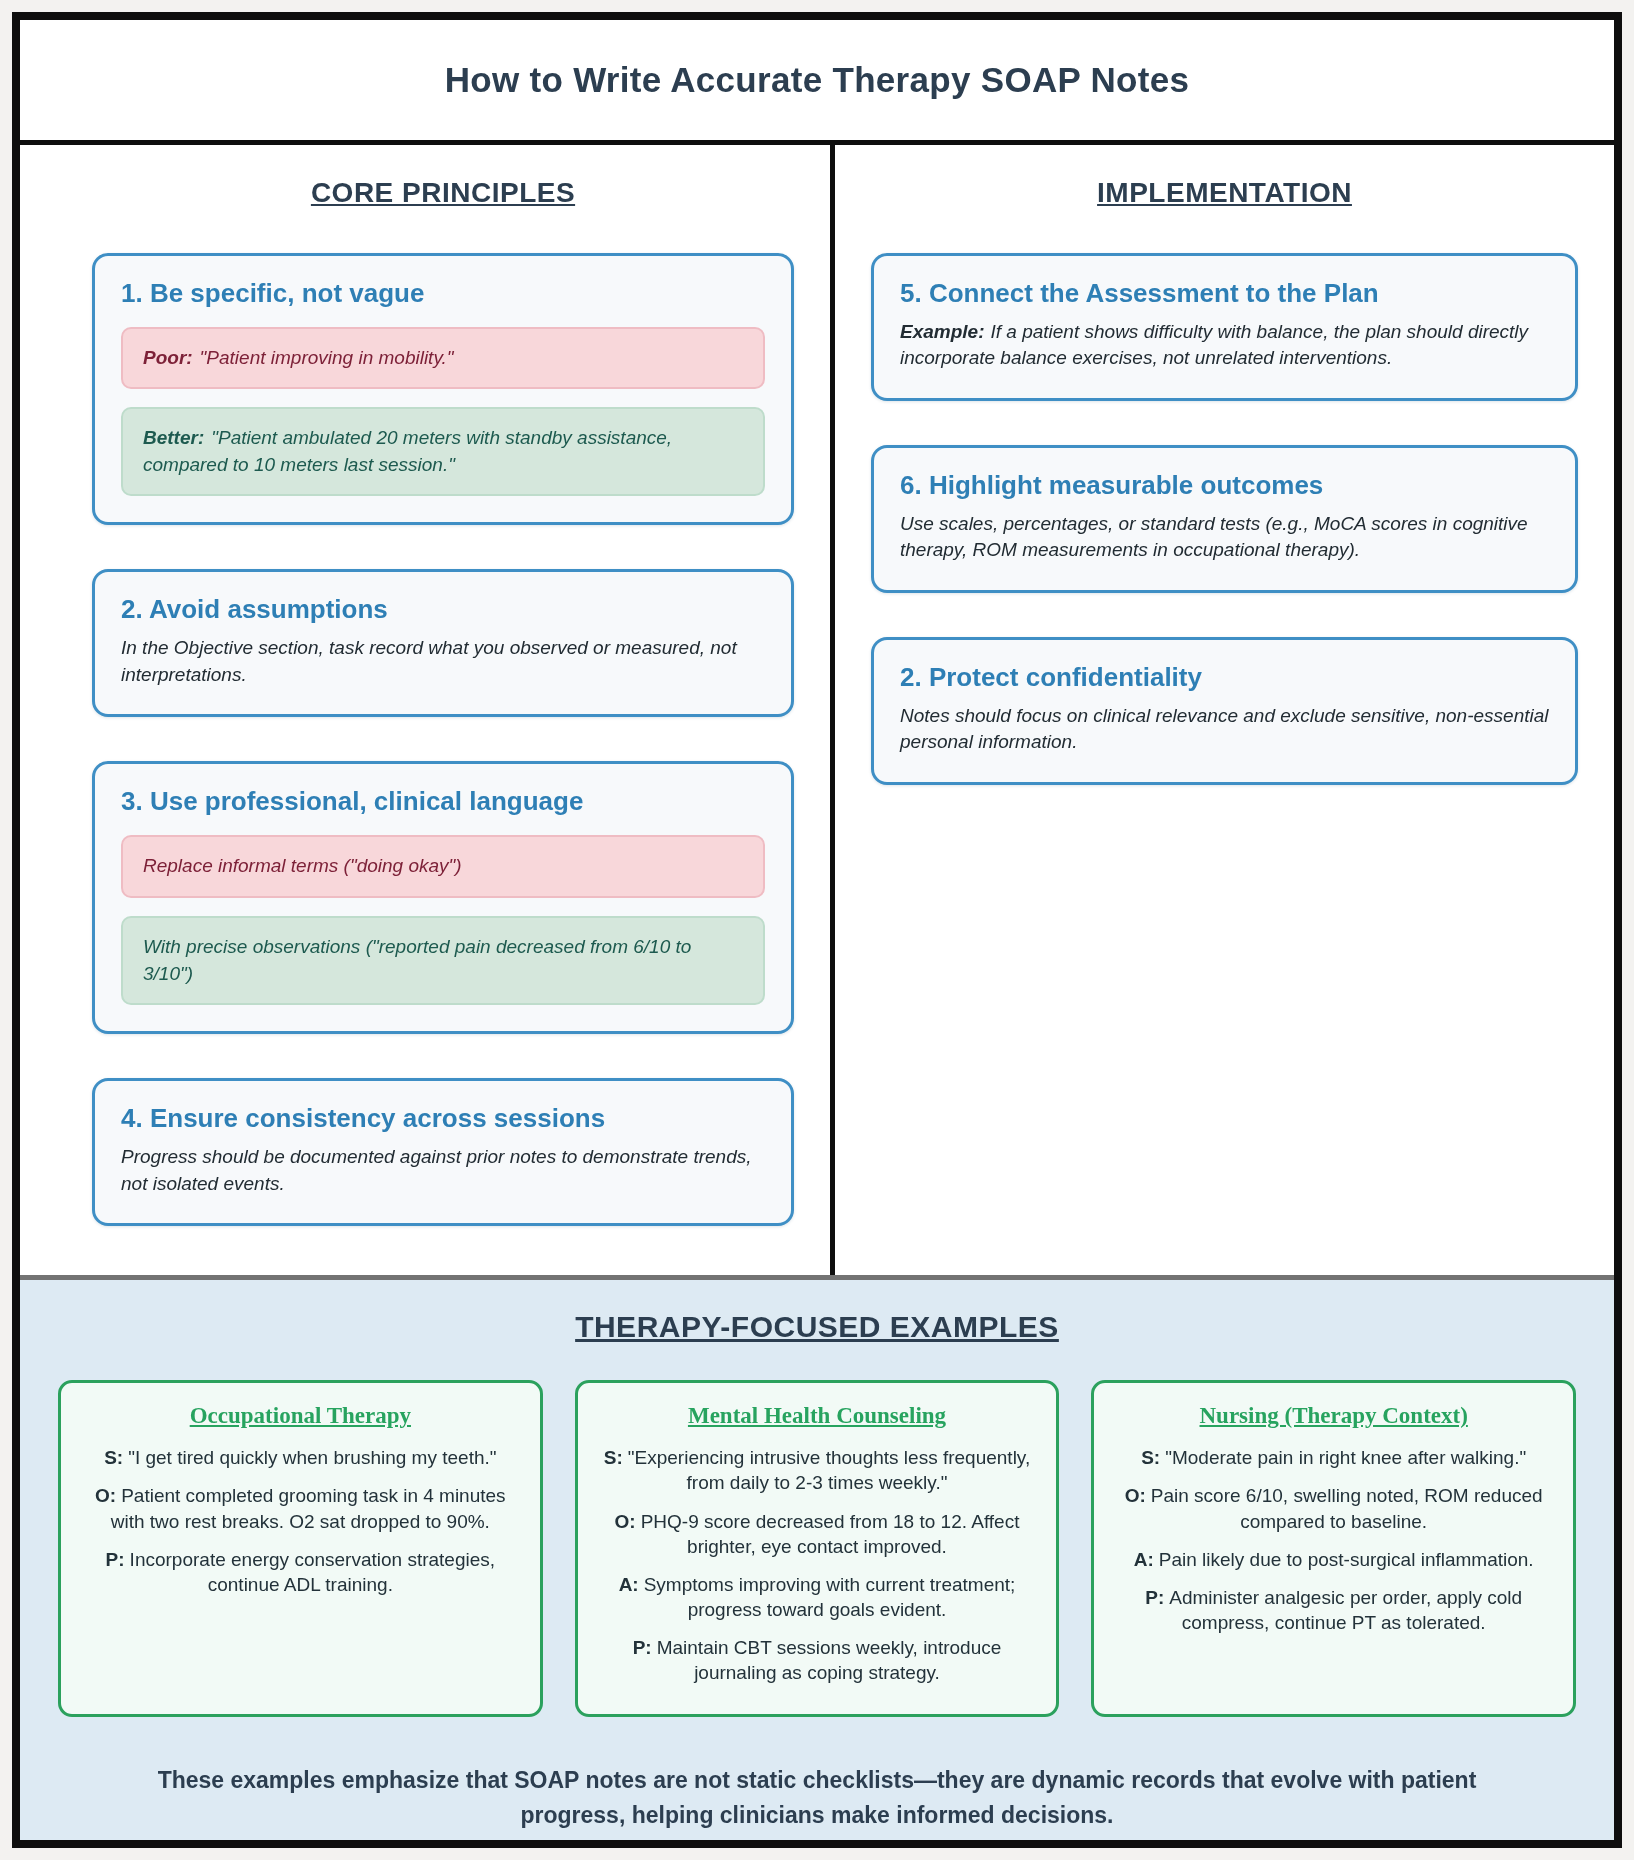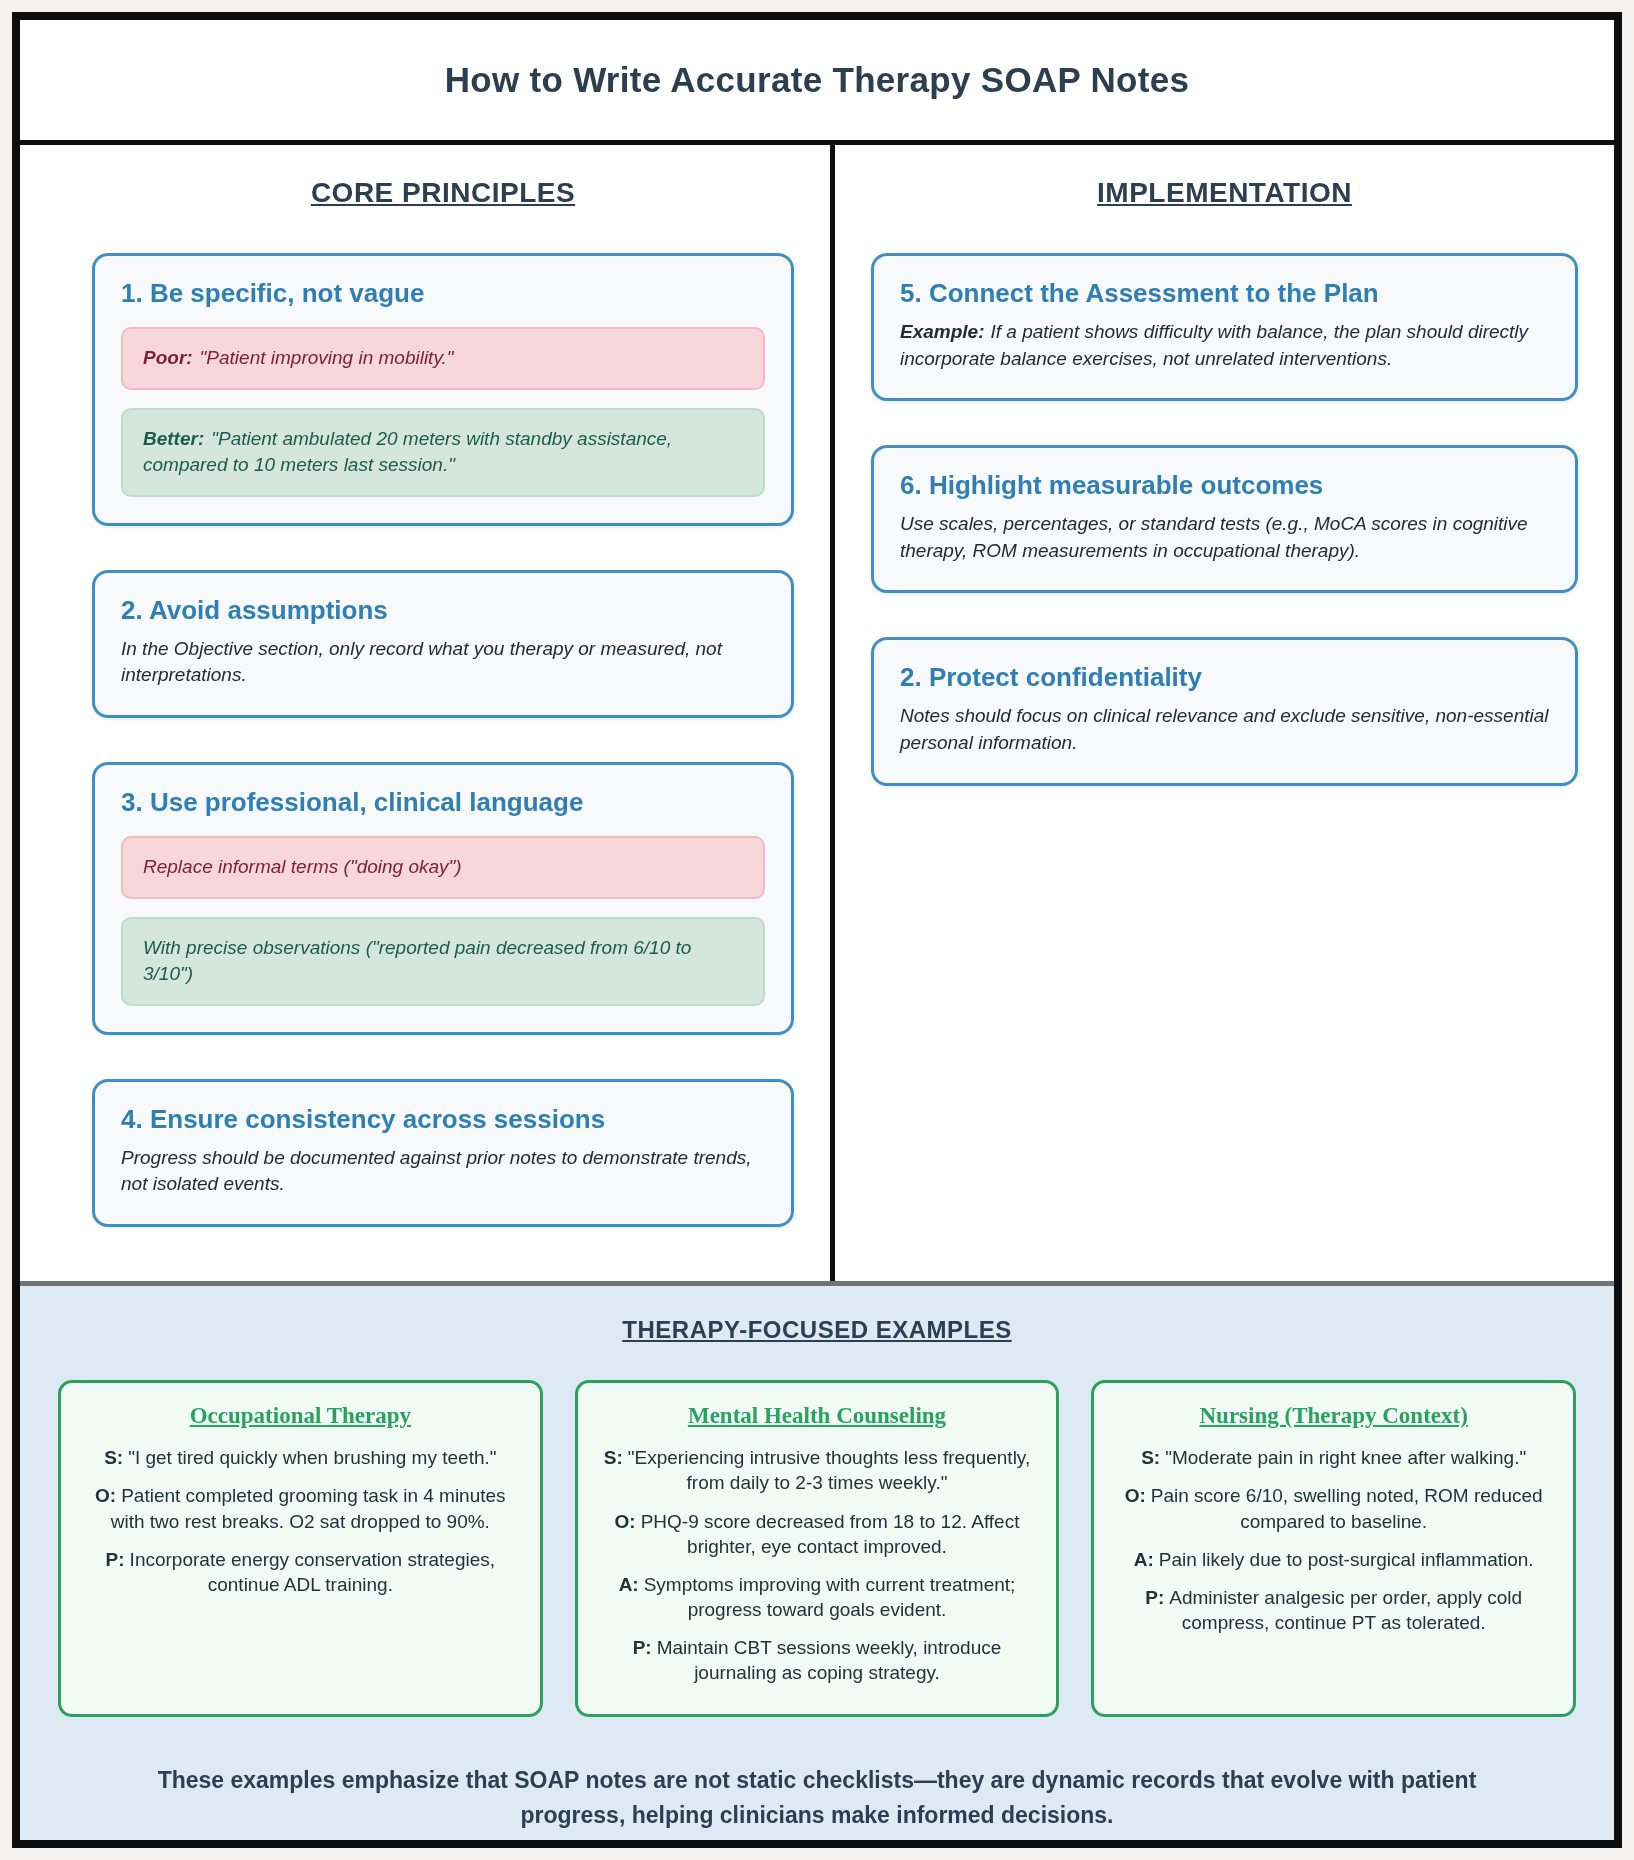--- a/index.html
+++ b/index.html
@@ -43,21 +43,21 @@
     font-size:19px; font-style:italic; line-height:1.4;
   }
   .box-poor  { background:#f8d7da; border:2px solid #efbcc3; color:#7d2138; }
   .box-better{ background:#d5e7dc; border:2px solid #bedccb; color:#1d5a4f; }
   .box-label { font-weight:bold; margin-right:7px; }
 
   
   .examples { flex:1; background:#ddeaf3; display:flex; flex-direction:column; }
   .examples-heading {
     margin:30px 0 36px; text-align:center;
-    font-size:24px; font-weight:bold; color:#2c3e50;
+    font-size:30px; font-weight:bold; color:#2c3e50;
     text-decoration:underline; letter-spacing:0.5px;
   }
   .cards-row { display:flex; gap:32px; margin:0 38px; }
   .ecard {
     flex:1; background:#f2faf6;
     border:3px solid #2ba15d; border-radius:14px;
     padding:20px 20px 16px; min-height:288px;
   }
   .ecard-title {
     text-align:center; font-size:23px; font-weight:bold;
@@ -91,21 +91,21 @@
         <div class="box box-poor">
           <span class="box-label">Poor:</span><span>"Patient improving in mobility."</span>
         </div>
         <div class="box box-better">
           <span class="box-label">Better:</span><span>"Patient ambulated 20 meters with standby assistance, compared to 10 meters last session."</span>
         </div>
       </div>
 
       <div class="bcard">
         <div class="bcard-title">2. Avoid assumptions</div>
-        <div class="bcard-body">In the Objective section, only record what you therapy or measured, not interpretations.</div>
+        <div class="bcard-body">In the Objective section, task record what you observed or measured, not interpretations.</div>
       </div>
 
       <div class="bcard">
         <div class="bcard-title">3. Use professional, clinical language</div>
         <div class="box box-poor">
           <span>Replace informal terms ("doing okay")</span>
         </div>
         <div class="box box-better">
           <span>With precise observations ("reported pain decreased from 6/10 to 3/10")</span>
         </div>

